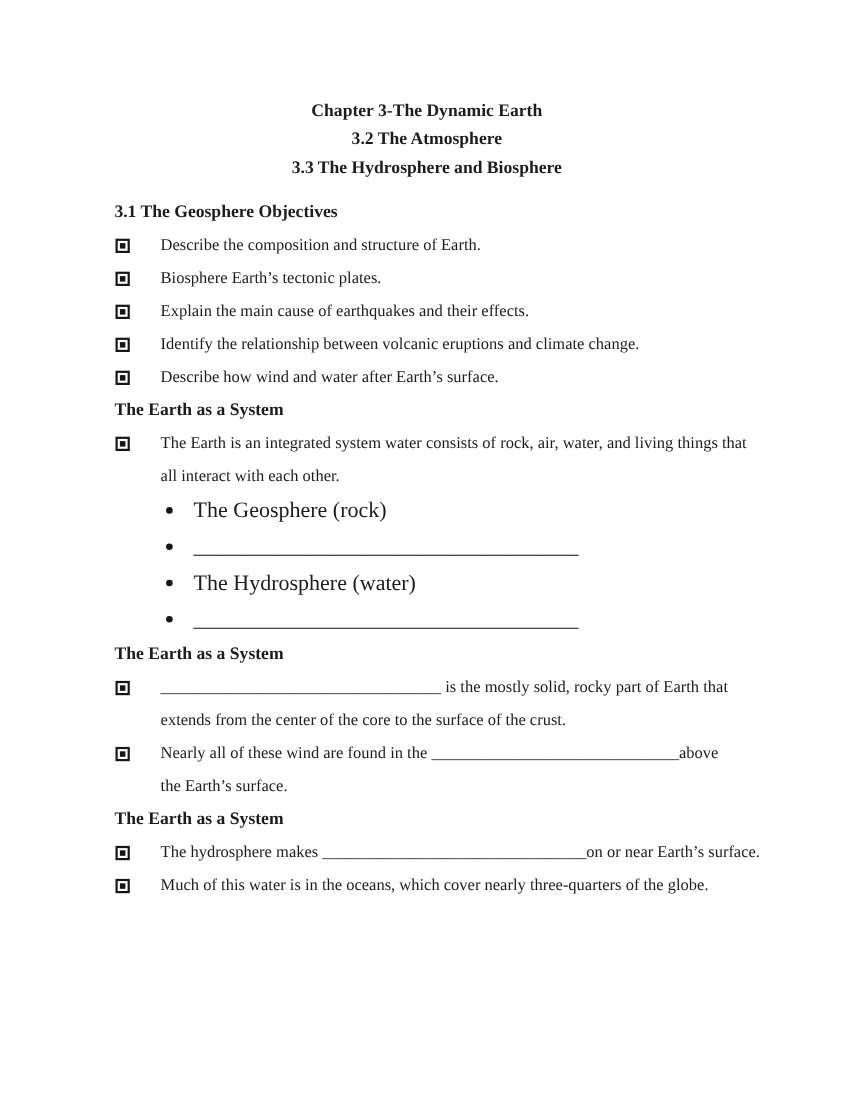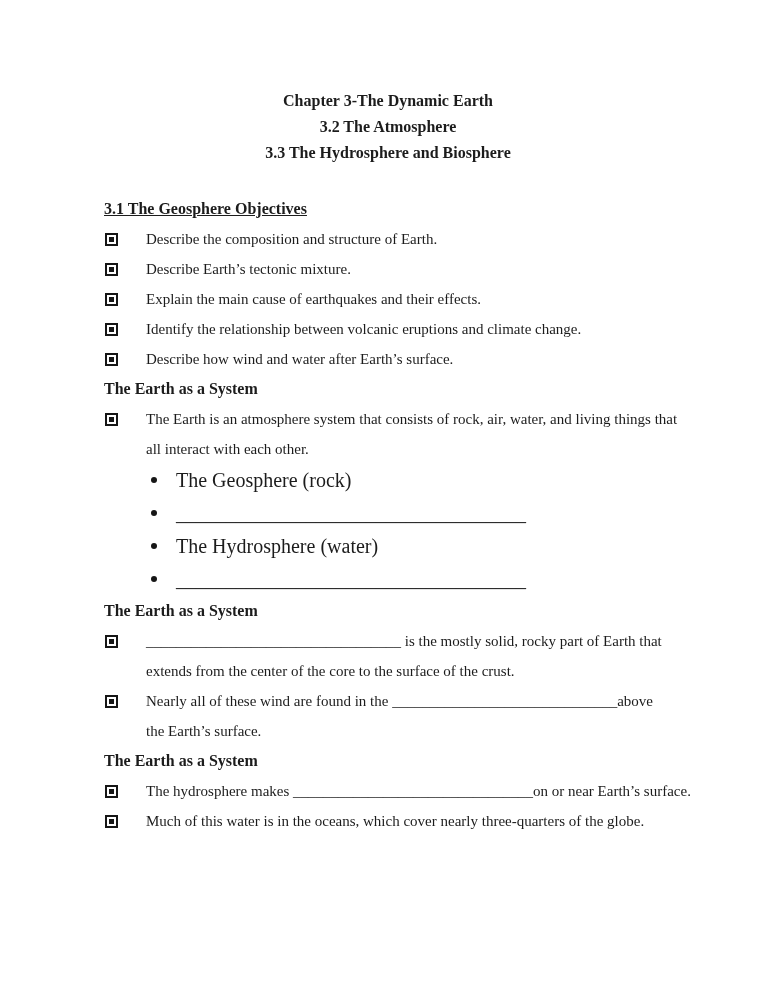--- a/index.html
+++ b/index.html
@@ -23,21 +23,21 @@
     line-height: 26px;
   }
   .title-line { white-space: nowrap; }
   h2.sec {
     margin: 0;
     font-size: 16px;
     font-weight: bold;
     line-height: 30px;
     white-space: nowrap;
   }
-  h2.sec.first { margin-top: 28px; text-decoration: underline; }
+  h2.sec.first { margin-top: 12px; }
   .bullet {
     position: relative;
     padding-left: 42px;
     font-size: 15px;
     line-height: 30px;
   }
   .line { white-space: nowrap; font-family: Liberation Serif, serif; }
   .sq {
     position: absolute;
     left: 1px; top: 9px;
@@ -81,40 +81,40 @@
   <main class="content">
 
     <h2 class="sec first">3.1 The Geosphere Objectives</h2>
 
     <div class="bullet">
       <span class="sq"></span>
       <div class="line">Describe the composition and structure of Earth.</div>
     </div>
     <div class="bullet">
       <span class="sq"></span>
-      <div class="line">Describe Earth’s tectonic mixture.</div>
+      <div class="line">Biosphere Earth’s tectonic plates.</div>
     </div>
     <div class="bullet">
       <span class="sq"></span>
       <div class="line">Explain the main cause of earthquakes and their effects.</div>
     </div>
     <div class="bullet">
       <span class="sq"></span>
       <div class="line">Identify the relationship between volcanic eruptions and climate change.</div>
     </div>
     <div class="bullet">
       <span class="sq"></span>
       <div class="line">Describe how wind and water after Earth’s surface.</div>
     </div>
 
     <h2 class="sec">The Earth as a System</h2>
 
     <div class="bullet">
       <span class="sq"></span>
-      <div class="line">The Earth is an atmosphere system that consists of rock, air, water, and living things that</div>
+      <div class="line">The Earth is an integrated system water consists of rock, air, water, and living things that</div>
       <div class="line">all interact with each other.</div>
     </div>
 
     <div class="sublist">
       <div class="sub">
         <span class="dot"></span>
         <div class="line">The Geosphere (rock)</div>
       </div>
       <div class="sub">
         <span class="dot"></span>

